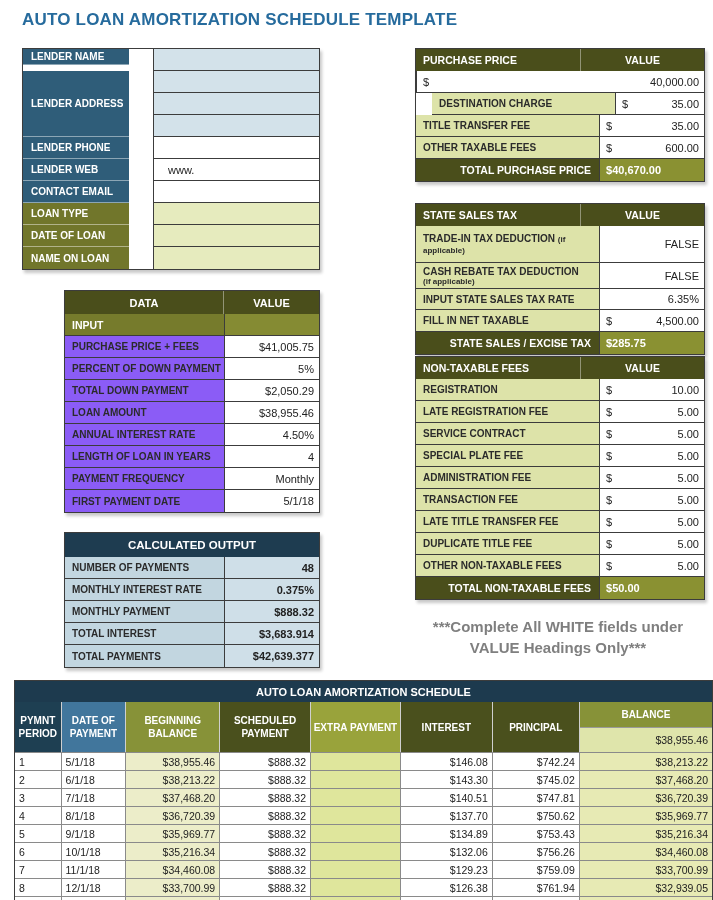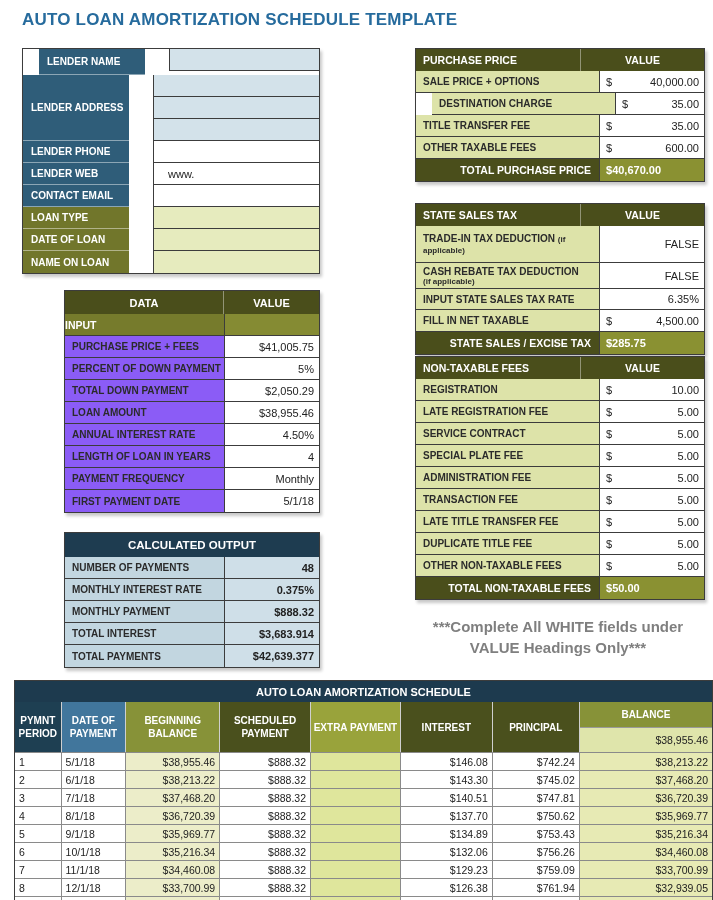--- a/index.html
+++ b/index.html
@@ -29,21 +29,21 @@
   .li-row:last-child .li-val:last-child, .li-row:last-child .li-label { border-bottom:none; }
 
   
   #data-table { left:64px; top:290px; width:256px; }
   #calc-table { left:64px; top:532px; width:256px; }
   .kv-head { display:flex; height:23px; background:#4a4e1b; color:#fff; font-weight:bold; font-size:11px; }
   .kv-head div { display:flex; align-items:center; justify-content:center; }
   .kv-head .h1 { width:159px; border-right:1px solid rgba(255,255,255,.4); }
   .kv-head .h2 { flex:1; }
   .kv-sub { display:flex; height:22px; font-size:10.5px; font-weight:bold; color:#fff; }
-  .kv-sub .s1 { width:159px; background:#767b2c; display:flex; align-items:center; 
+  .kv-sub .s1 { width:159px; background:#767b2c; display:flex; align-items:center; padding-left:7px;
     border-bottom:1px solid #3c3c3c; }
   .kv-sub .s2 { flex:1; background:#858b33; border-left:1px solid #3c3c3c; border-bottom:1px solid #3c3c3c; }
   .kv-row { display:flex; height:22px; }
   .kv-row .k { width:159px; font-size:10px; font-weight:bold; color:#2b2b2b; display:flex;
     align-items:center; padding-left:7px; border-bottom:1px solid #3c3c3c; }
   .kv-row .v { flex:1; font-size:11px; color:#222; display:flex; align-items:center;
     justify-content:flex-end; padding-right:5px; border-left:1px solid #3c3c3c; border-bottom:1px solid #3c3c3c; }
   .kv-row:last-child .k, .kv-row:last-child .v { border-bottom:none; }
   #data-table .k { background:#8b5cf6; }
   #data-table .v { background:#fff; }
@@ -107,21 +107,21 @@
   .sch-h.w8, .sch-balcol.w8, .sch-c.w8 { border-right:none; }
 </style>
 </head>
 <body>
 
 <div class="page">
   <div class="page-title">AUTO LOAN AMORTIZATION SCHEDULE TEMPLATE</div>
 
   <div class="tbl" id="lender-table">
       <div class="li-row">
-        <div class="li-label navy" style="height: 26px; margin-left: 16px;">LENDER NAME</div>
+        <div class="li-label navy" style="height: 16px;">LENDER NAME</div>
         <div class="li-vals">
           <div class="li-val lightblue"></div>
         </div>
       </div>
       <div class="li-row">
         <div class="li-label navy" style="height: 66px;">LENDER ADDRESS</div>
         <div class="li-vals">
           <div class="li-val lightblue"></div>
           <div class="li-val lightblue"></div>
           <div class="li-val lightblue"></div>
@@ -228,21 +228,20 @@
         <div class="k">TOTAL PAYMENTS</div>
         <div class="v">$42,639.377</div>
       </div>
     </div>
   <div class="tbl money-tbl" id="purchase-table">
       <div class="m-head">
         <div class="mh1">PURCHASE PRICE</div>
         <div class="mh2">VALUE</div>
       </div>
       <div class="m-row" style="height: 22px;">
-        <div class="ml">SALE PRICE + OPTIONS</div>
         <div class="mv">
           <span class="cur">$</span>
           <span class="amt">40,000.00</span>
         </div>
       </div>
       <div class="m-row" style="height: 22px; margin-left: 16px;">
         <div class="ml">DESTINATION CHARGE</div>
         <div class="mv">
           <span class="cur">$</span>
           <span class="amt">35.00</span>

